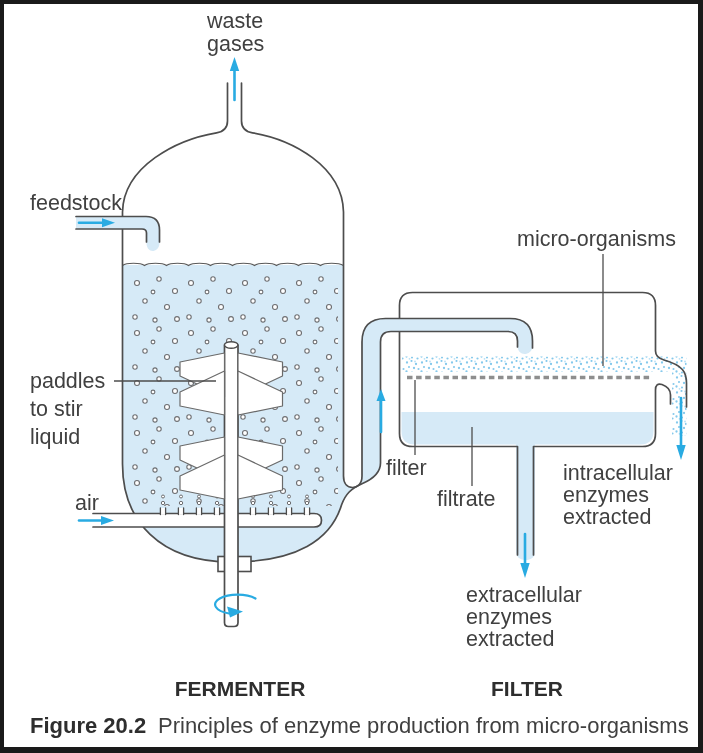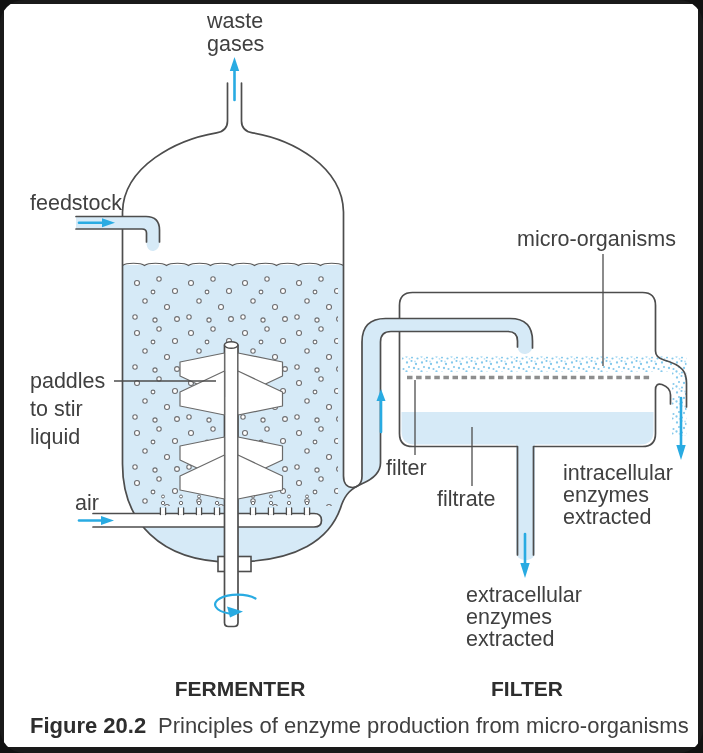--- a/index.html
+++ b/index.html
@@ -1,16 +1,16 @@
 <!DOCTYPE html>
 <html style="--liquid: #d6eaf7; --accent-arrow: #29abe2; --outline: #4d4d4d; --text: #404040; --text-strong: #2e2e2e; --dash: #8e8e8e; --speckle: #85c9ec; --frame: #1a1a1a; --paper: #ffffff;"><head>
 <meta charset="utf-8">
 <style>
   html,body{margin:0;padding:0;background:#111;}
-  .stage{position:relative;width:703px;height:753px;overflow:hidden;font-family:"Liberation Sans",sans-serif;border-radius:24px;}
+  .stage{position:relative;width:703px;height:753px;overflow:hidden;font-family:"Liberation Sans",sans-serif;}
   svg{position:absolute;left:0;top:0;}
   .frame{fill:var(--frame,#1a1a1a);}
   .paper{fill:var(--paper,#ffffff);}
   .liquid{fill:var(--liquid,#d6eaf7);}
   .outline{fill:none;stroke:var(--outline,#4d4d4d);stroke-width:1.7;stroke-linecap:round;stroke-linejoin:round;}
   .thin{stroke-width:1.3;}
   .fillwhite{fill:#ffffff;}
   .blade{fill:#ffffff;stroke:#6a6a6a;stroke-width:1.2;stroke-linejoin:round;}
   .wave{fill:none;stroke:#5a5a5a;stroke-width:1.2;}
   .dashline{stroke:var(--dash,#8e8e8e);stroke-width:3.4;stroke-dasharray:5.5 3.6;fill:none;}

